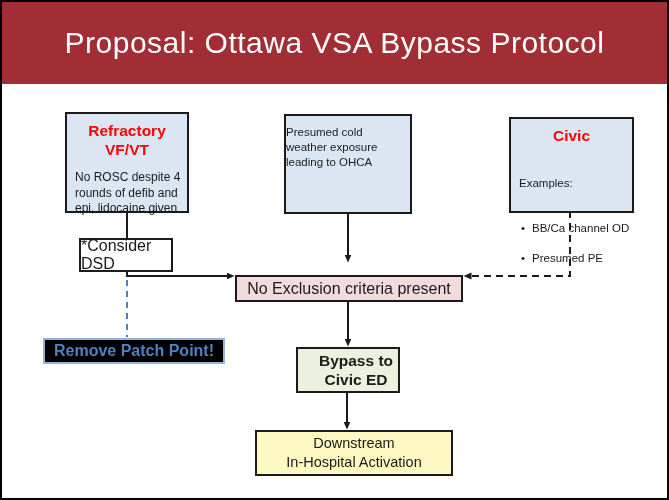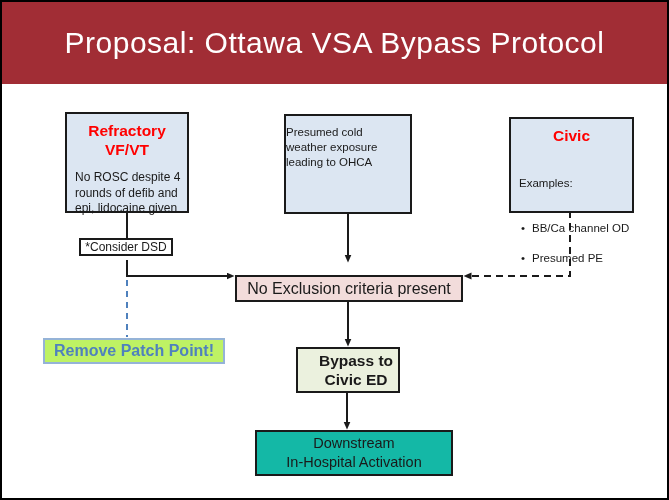--- a/index.html
+++ b/index.html
@@ -52,48 +52,48 @@
   }
   .refractory{left:63px;top:110px;width:124px;height:101px;}
   .refractory .box-body{text-align:left;padding:10px 0 0 8px;}
   .hypothermia{left:282px;top:112px;width:128px;height:100px;}
   .hypothermia .box-body{text-align:left;padding-top:9px;font-size:11.5px;}
   .other{left:507px;top:115px;width:125px;height:96px;}
   .other .box-body{text-align:left;padding:15px 0 0 8px;font-size:11.5px;}
   .other ul{list-style:none;}
   .other li{display:flex;gap:7px;padding-left:2px;}
   .consider-dsd{
-    left:77px;top:236px;width:94px;height:18px;
+    left:77px;top:236px;width:94px;height:34px;
     display:flex;align-items:center;justify-content:center;
-    font-size:12px;background:#fff;
+    font-size:16px;background:#fff;
   }
   .no-exclusion{
     left:233px;top:261px;width:228px;height:27px;
     background:var(--box-pink-bg);
     display:flex;align-items:center;justify-content:center;
     font-size:16px;
     margin-top:12px;
   }
   .remove-patch{
     left:41px;top:336px;width:182px;height:26px;
     border:2px solid var(--accent-blue-border);
-    background:#bef264;
+    background:#000000;
     display:flex;align-items:center;justify-content:center;
     color:var(--accent-blue);font-weight:700;font-size:16px;
   }
   .bypass{
     left:294px;top:345px;width:104px;height:46px;
     background:var(--box-green-bg);
     display:flex;align-items:center;justify-content:center;
     font-weight:700;font-size:15.5px;line-height:1.25;
     text-align:center;white-space:pre-line;padding-left:16px;
   }
   .downstream{
     left:253px;top:428px;width:198px;height:46px;
-    background:#14b8a6;
+    background:#fef9c3;
     display:flex;align-items:center;justify-content:center;
     font-size:14.5px;line-height:1.3;
     text-align:center;white-space:pre-line;
   }
 </style>
 </head>
 <body>
 
 <div class="frame">
 

